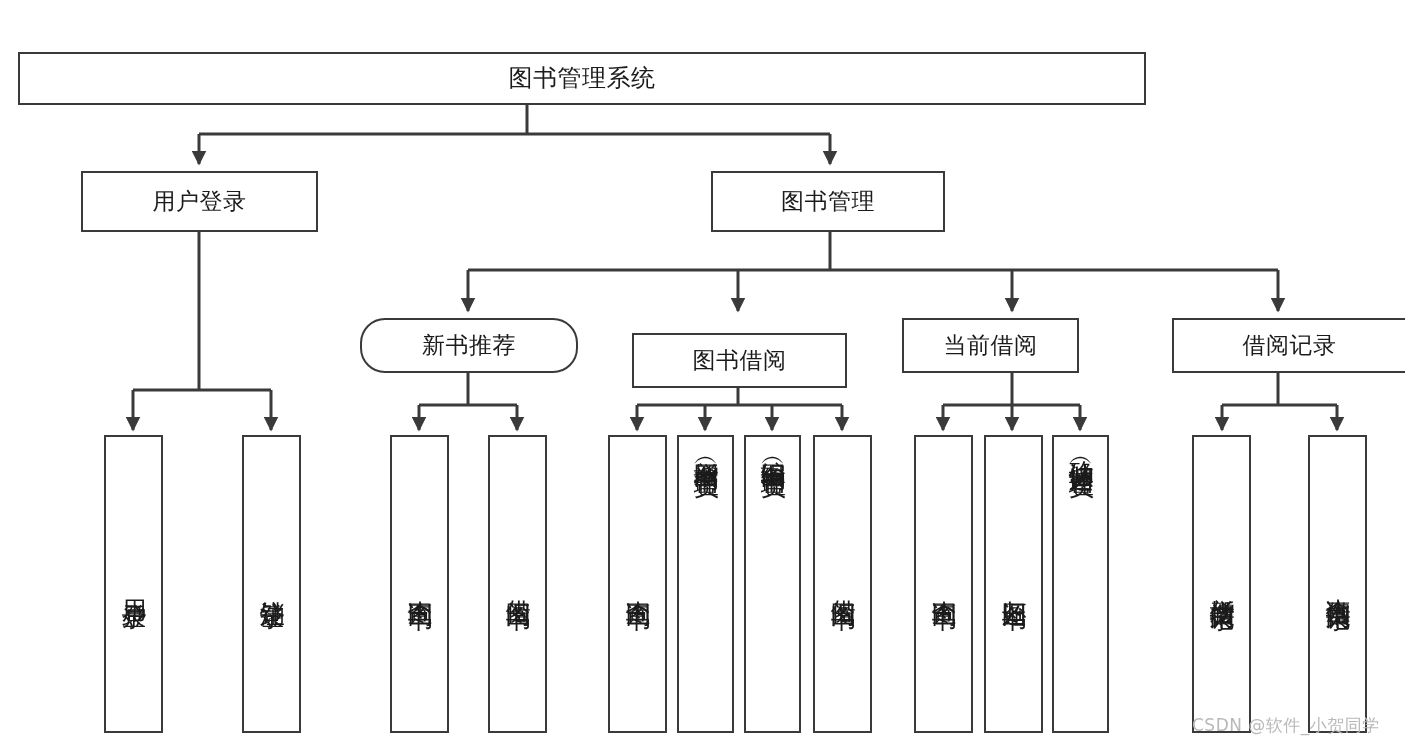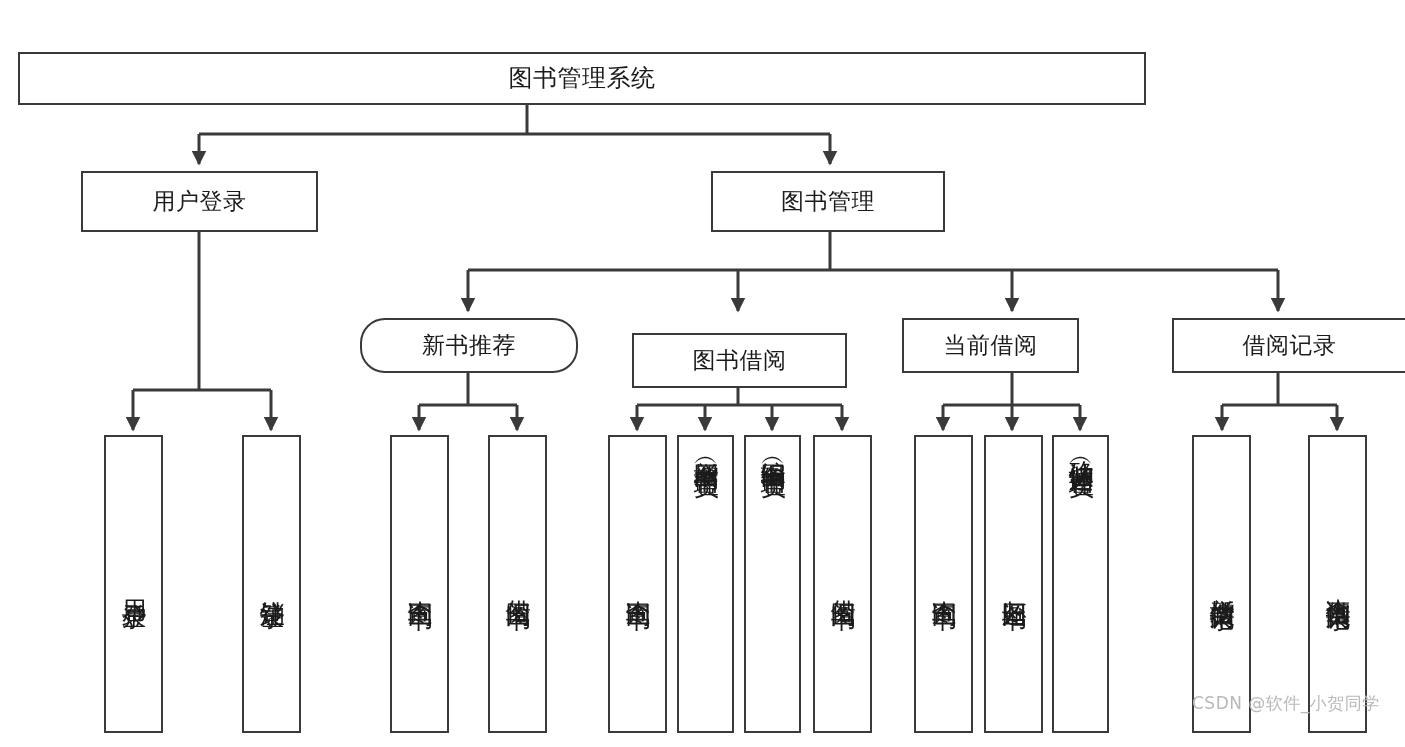--- a/index.html
+++ b/index.html
@@ -62,21 +62,21 @@
     line-height: 1.05;
     letter-spacing: 2px;
     white-space: nowrap;
   }
   .v-node.top-align {
     align-items: flex-start;
   }
   .watermark {
     position: absolute;
     left: 1192px;
-    top: 692px;
+    top: 714px;
     font-size: 17px;
     color: #b9b9b9;
     letter-spacing: 0.5px;
     white-space: nowrap;
     z-index: 3;
     font-family: "DejaVu Sans", "Liberation Sans", sans-serif;
   }
 </style>
 </head>
 <body>

